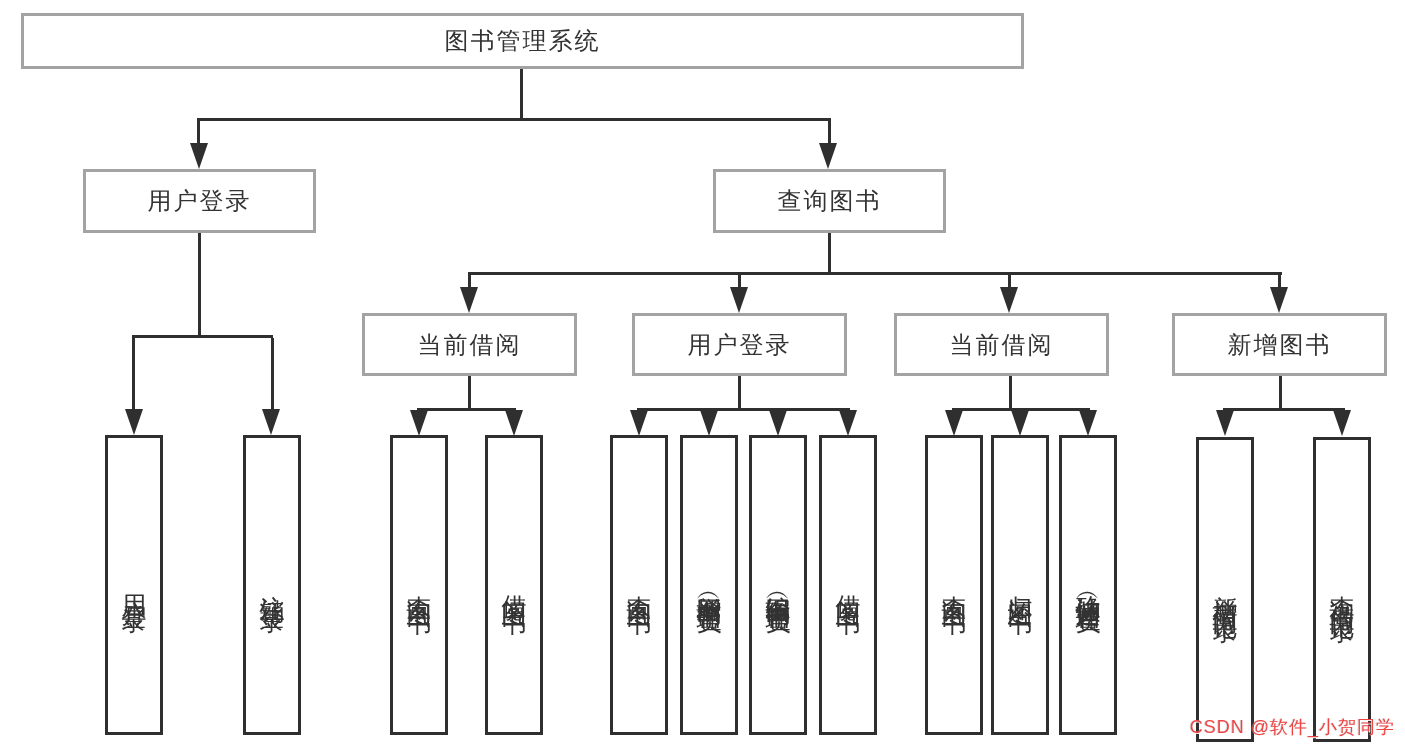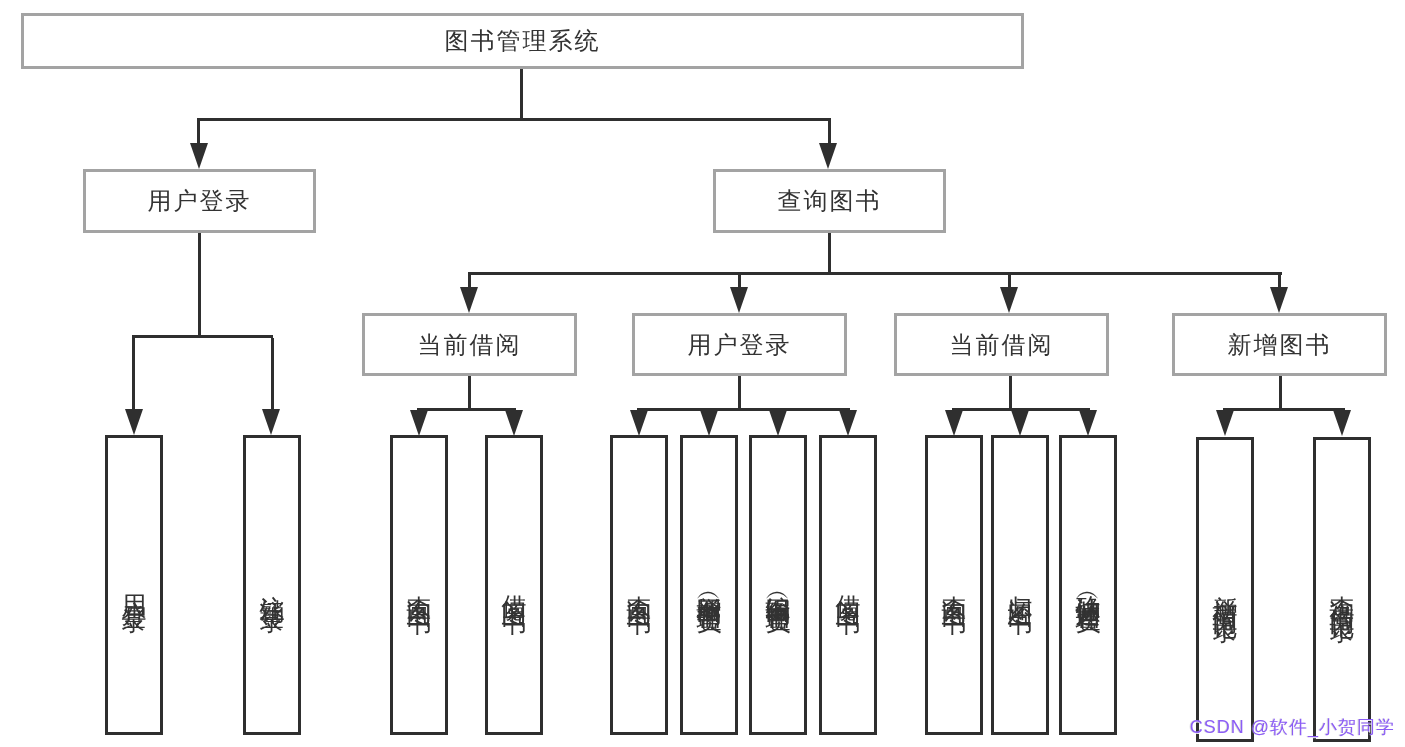--- a/index.html
+++ b/index.html
@@ -21,21 +21,21 @@
   }
   .vline{position:absolute;width:3px;background:#2f2f2f;}
   .hline{position:absolute;height:3px;background:#2f2f2f;}
   .arrow{
     position:absolute;width:0;height:0;
     border-left:9px solid transparent;border-right:9px solid transparent;
     border-top:26px solid #2f2f2f;
   }
   .watermark{
     position:absolute;top:715px;right:10px;
-    font-size:18px;color:#8b5cf6;letter-spacing:1px;
+    font-size:18px;color:#ef4444;letter-spacing:1px;
     text-shadow:1px 1px 0 rgba(255,255,255,.9), -1px 0 0 rgba(150,150,150,.35);
   }
 </style>
 </head>
 <body>
 
 <div class="canvas">
 
   <div class="box" style="left:21px;top:13px;width:1003px;height:56px;">
     <span>图书管理系统</span>

